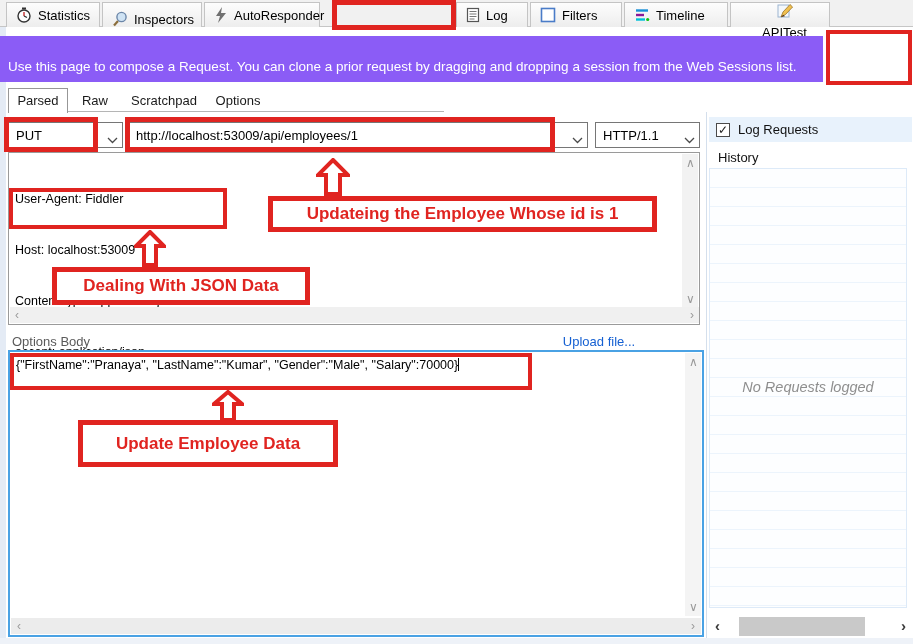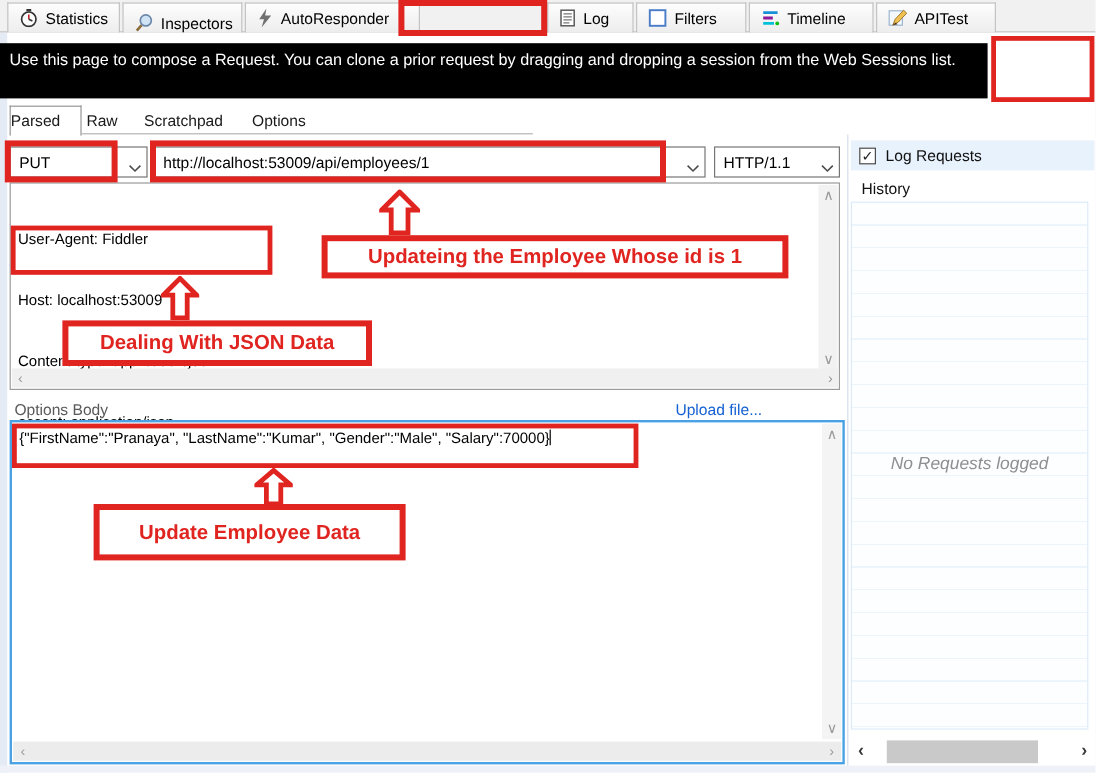--- a/index.html
+++ b/index.html
@@ -13,28 +13,28 @@
   .tab { position:absolute; top:2px; height:25px; display:flex; align-items:center; gap:6px; padding-left:9px;
          background:linear-gradient(#fdfdfd,#ededed); border:1px solid #c4c4c4; border-bottom:none; font-size:13px; color:#000; cursor:default; }
   .tab.active { top:0; height:27px; background:#ffffff; border-color:#8f8f8f; z-index:2; }
   .tab svg { flex:0 0 auto; }
 
   
   .hl { position:absolute; border:5px solid #e02420; pointer-events:none; z-index:30; }
   .hl.thin { border-width:4px; }
 
   
-  .banner { position:absolute; left:0; top:36px; width:823px; height:46px; background:#000000; color:#ffffff;
-            font-size:13.5px; line-height:19px; padding:4px 8px 0 8px; }
+  .banner { position:absolute; left:0; top:36px; width:823px; height:46px; background:#8b5cf6; color:#ffffff;
+            font-size:13.5px; line-height:19px; padding:21px 8px 0 8px; }
   .execute-btn { position:absolute; left:833px; top:37px; width:72px; height:41px; background:linear-gradient(#f8f8f8,#e8e8e8);
                  border:1px solid #6f6f6f; font-size:13px; font-family:"Liberation Sans", sans-serif; color:#000; }
 
   
   .subtabstrip { position:absolute; left:8px; top:88px; width:436px; height:24px; border-bottom:1px solid #b5b5b5; }
-  .subtab { position:absolute; top:2px; height:22px; font-size:13px; color:#1a1a1a; padding-top:3px; cursor:default; }
+  .subtab { position:absolute; top:2px; height:22px; font-size:13px; color:#1a1a1a; text-align:center; padding-top:3px; cursor:default; }
   .subtab.active { top:0; height:25px; background:#ffffff; border:1px solid #979797; border-bottom:none; padding-top:4px; z-index:2; }
 
   
   .combo { position:absolute; height:26px; background:#ffffff; border:1px solid #767676; font-size:13px; color:#000;
            display:flex; align-items:center; padding-left:7px; }
   .combo .chev { position:absolute; right:4px; top:9px; }
 
   
   .headers-box { position:absolute; left:8px; top:152px; width:692px; height:173px; background:#ffffff; border:1px solid #9a9a9a; }
   .headers-text { position:absolute; left:6px; top:4px; font-size:12.5px; line-height:17px; color:#000; white-space:pre; }
@@ -84,21 +84,21 @@
       </svg>
       <span>Statistics</span>
     </div>
     <div class="tab" style="left:102px; width:100px;align-items:flex-end;">
       <svg width="16" height="16" viewBox="0 0 16 16">
         <line x1="6" y1="10" x2="2" y2="14.5" stroke="#8a6d3b" stroke-width="2.2"></line>
         <circle cx="9.5" cy="6" r="4.6" fill="#cfe3f4" stroke="#6b86a8" stroke-width="1.4"></circle>
       </svg>
       <span>Inspectors</span>
     </div>
-    <div class="tab" style="left:204px; width:146px;">
+    <div class="tab" style="left:204px; width:116px;">
       <svg width="14" height="16" viewBox="0 0 14 16">
         <polygon points="8,0 2,9 6,9 4,16 12,6 7,6" fill="#707070"></polygon>
       </svg>
       <span>AutoResponder</span>
     </div>
     <div class="tab" style="left:456px; width:72px;">
       <svg width="14" height="16" viewBox="0 0 14 16">
         <rect x="1.5" y="1.5" width="11" height="13" fill="#ffffff" stroke="#555" stroke-width="1.2"></rect>
         <line x1="3.5" y1="4.5" x2="10.5" y2="4.5" stroke="#777" stroke-width="1"></line>
         <line x1="3.5" y1="7" x2="10.5" y2="7" stroke="#777" stroke-width="1"></line>
@@ -115,21 +115,21 @@
     </div>
     <div class="tab" style="left:624px; width:104px;">
       <svg width="16" height="16" viewBox="0 0 16 16">
         <line x1="2" y1="3.5" x2="14" y2="3.5" stroke="#1890d8" stroke-width="2.4"></line>
         <line x1="2" y1="8" x2="10" y2="8" stroke="#8a1898" stroke-width="2.4"></line>
         <line x1="2" y1="12.5" x2="11" y2="12.5" stroke="#00c0d8" stroke-width="2.4"></line>
         <circle cx="13.7" cy="12.5" r="1.6" fill="#10c010"></circle>
       </svg>
       <span>Timeline</span>
     </div>
-    <div class="tab" style="left:730px; width:100px;">
+    <div class="tab" style="left:730px; width:100px;flex-direction:column;">
       <svg width="16" height="16" viewBox="0 0 16 16">
         <rect x="1" y="2" width="11" height="12" fill="#f4f8fc" stroke="#9bb4cf" stroke-width="1"></rect>
         <polygon points="4,14 6,9 13,1.5 15.6,4 8.5,11.5" fill="#f0c050" stroke="#9a7428" stroke-width="0.8"></polygon>
         <polygon points="4,14 6.3,11.7 8,13.2" fill="#50351c"></polygon>
       </svg>
       <span>APITest</span>
     </div>
   </div>
   <div class="hl" style="left:332px; top:0; width:124px; height:30px;"></div>
 

